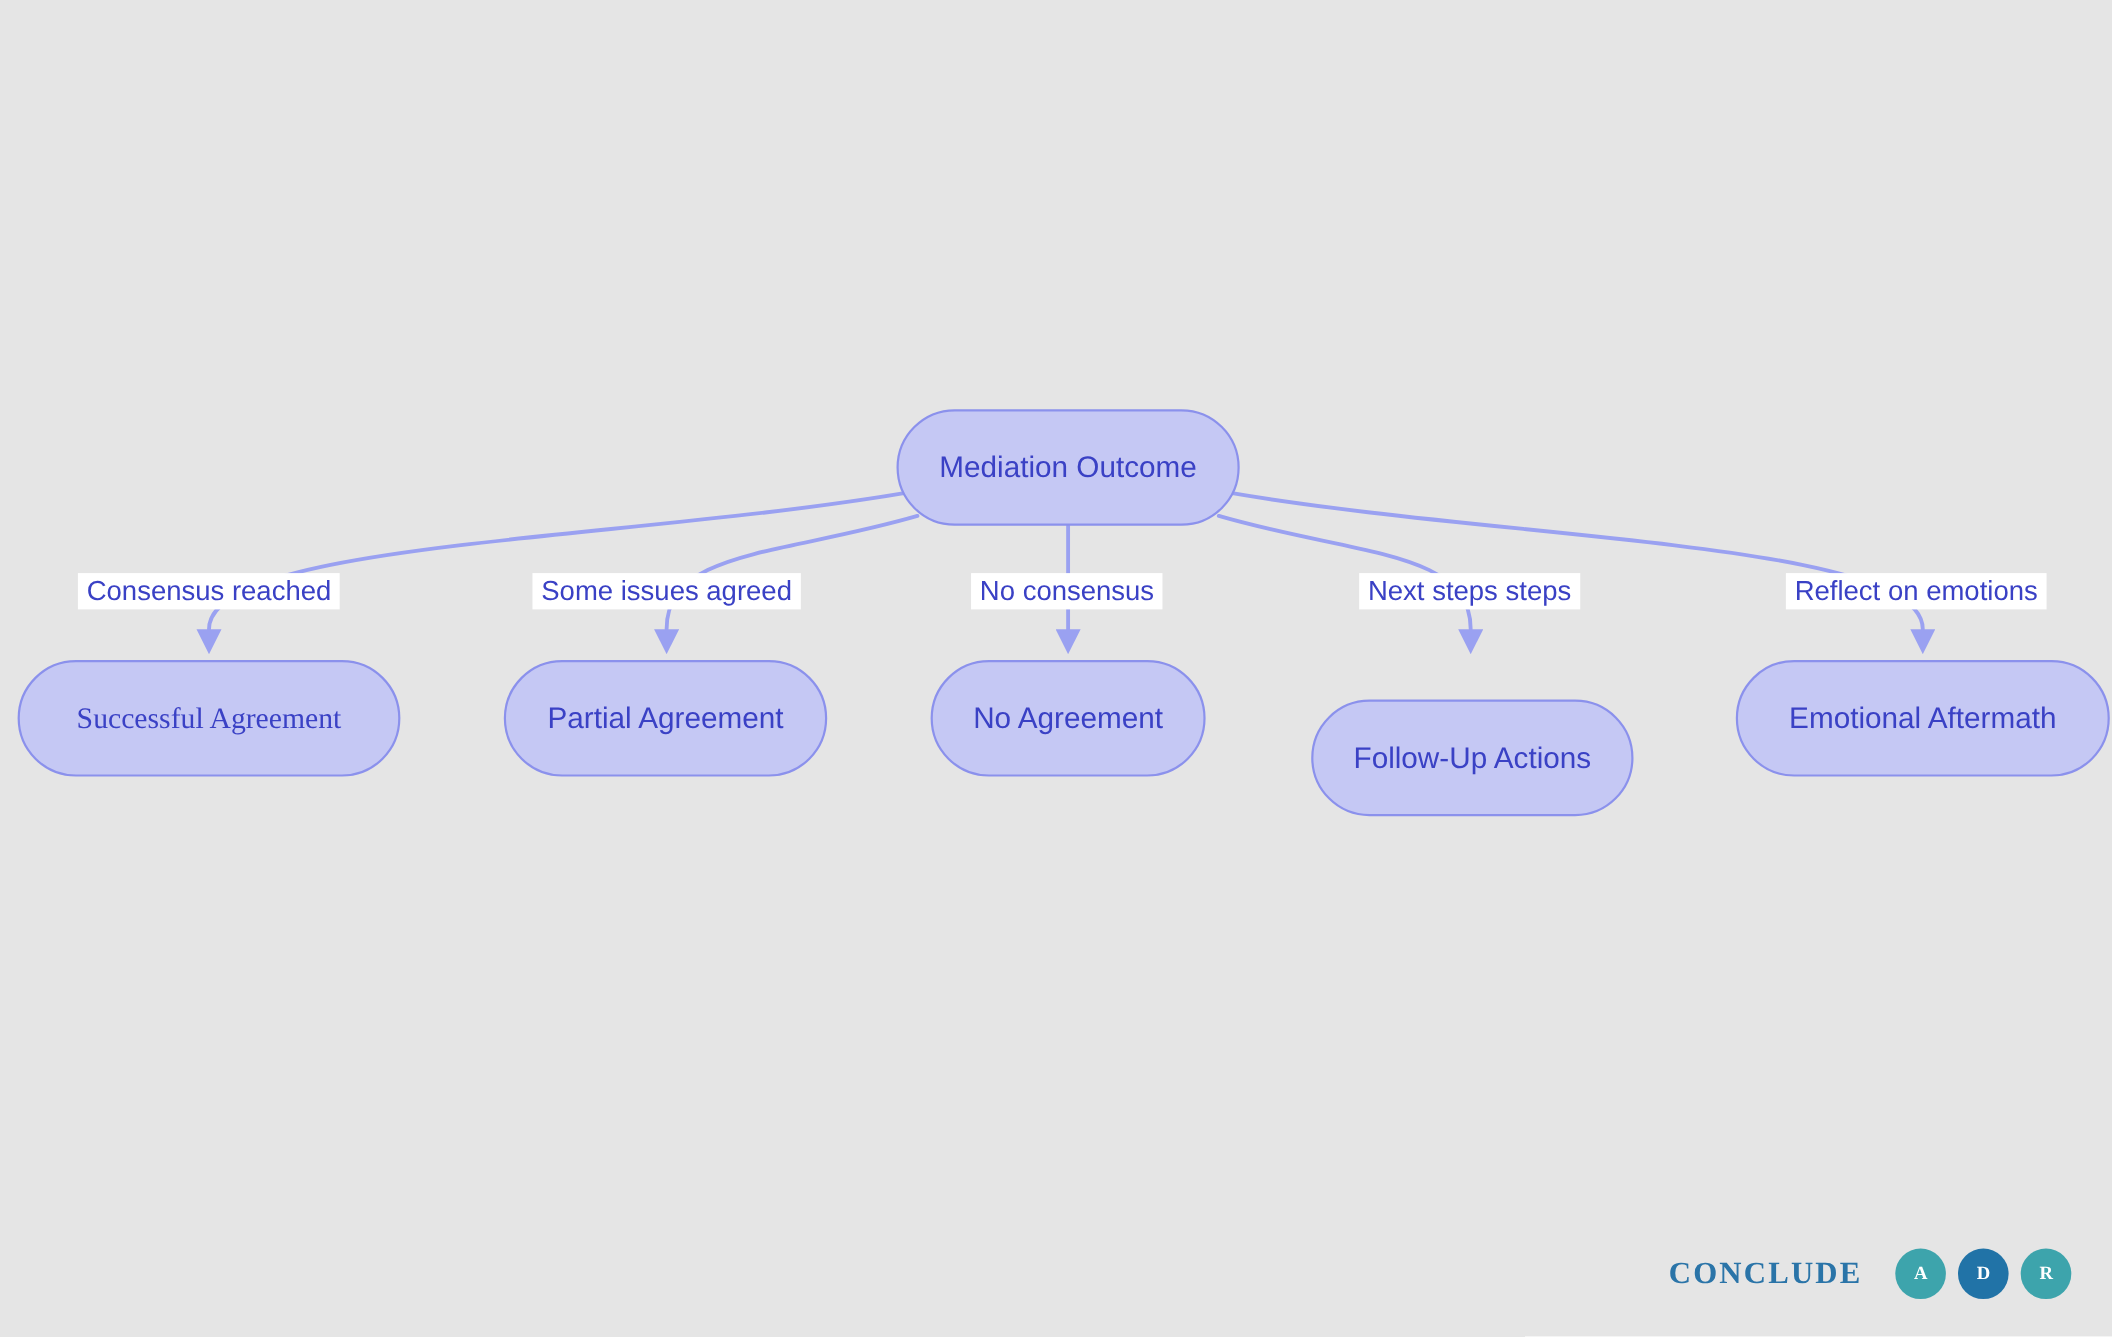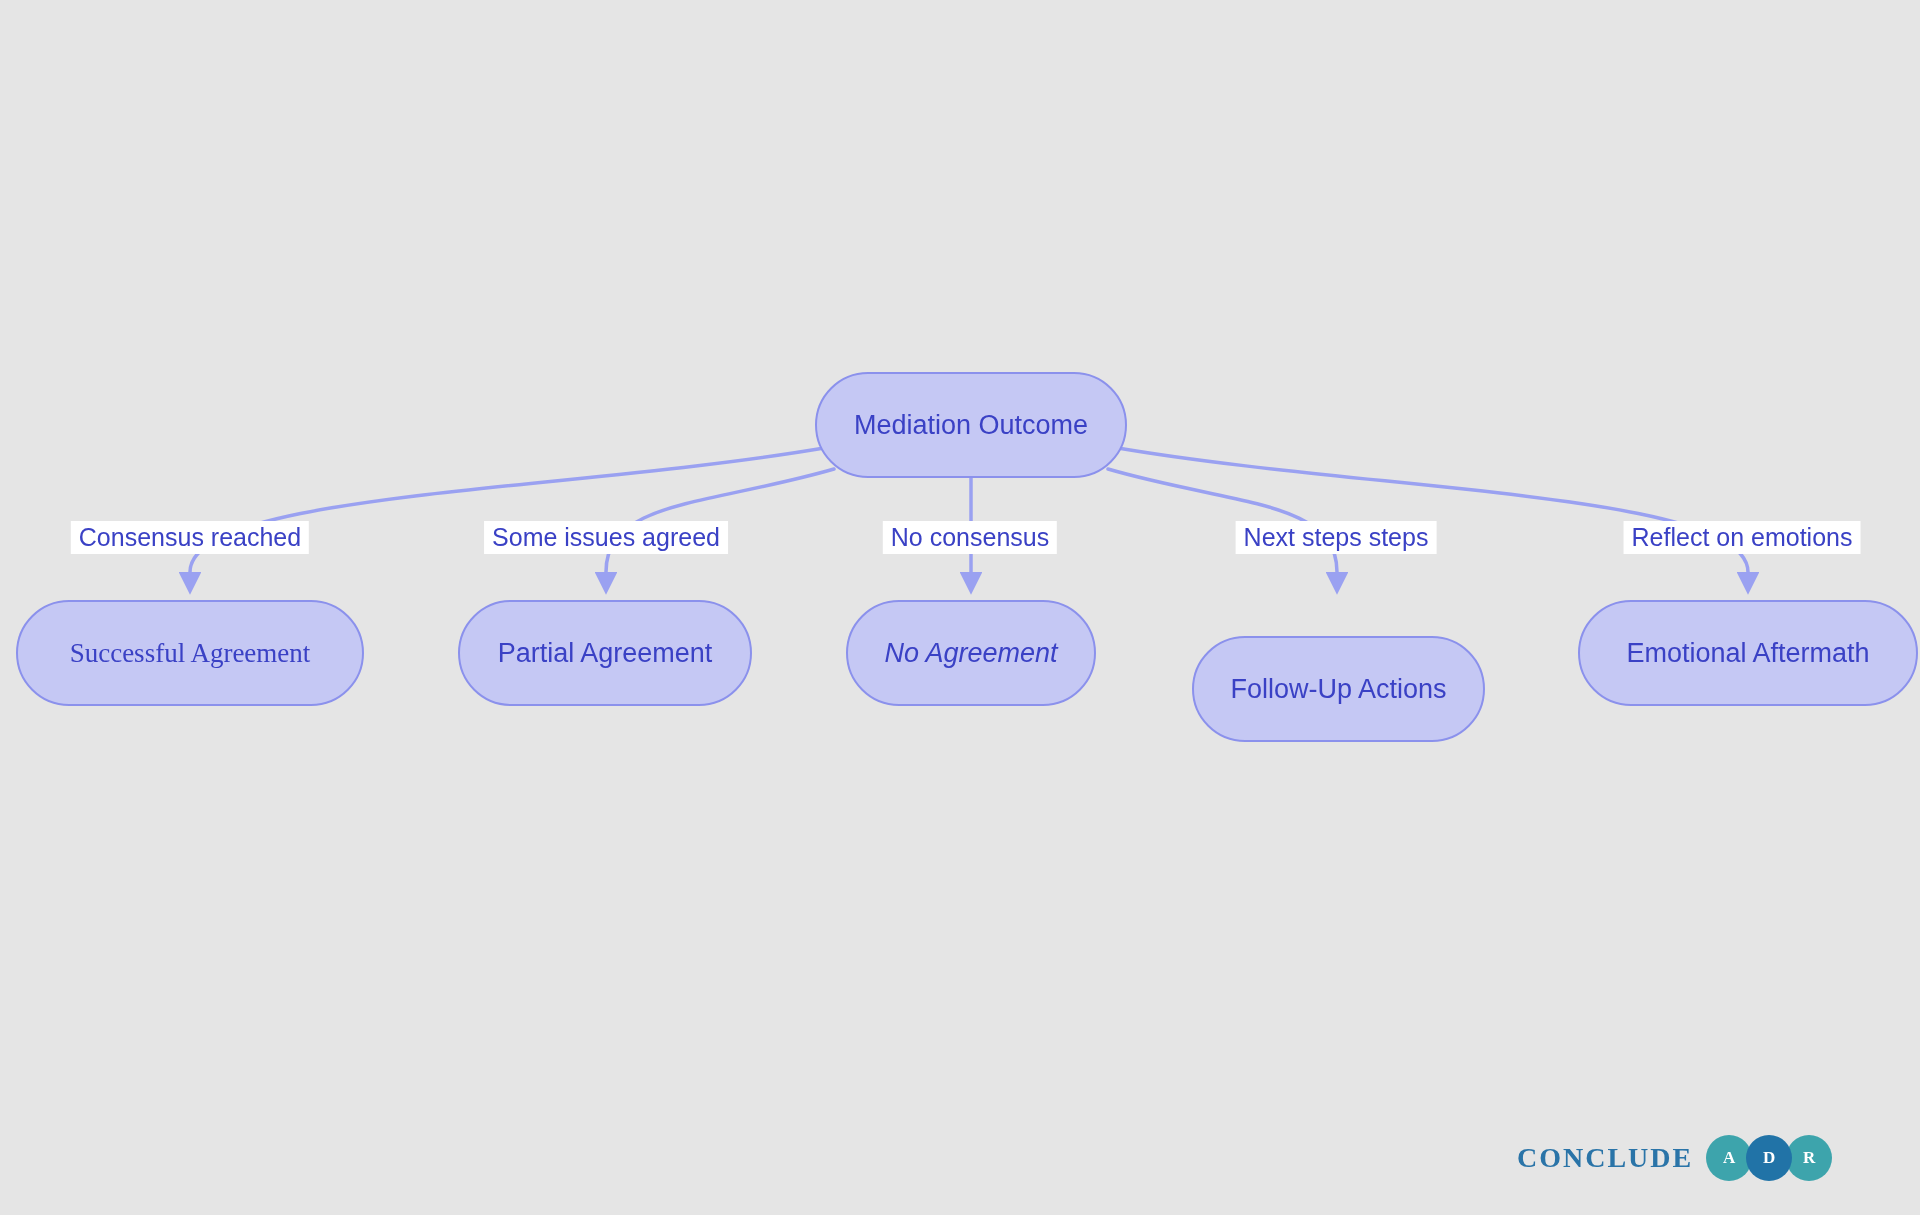--- a/index.html
+++ b/index.html
@@ -32,21 +32,21 @@
     display: flex;
     align-items: center;
     justify-content: center;
     color: var(--node-text, #3a41c5);
     font-size: 27px;
     white-space: nowrap;
   }
   .node-root { left: 815px; top: 372px; width: 312px; }
   .node-1 { left: 16px;   top: 600px; width: 348px; font-family: Liberation Serif, serif; }
   .node-2 { left: 458px;  top: 600px; width: 294px; }
-  .node-3 { left: 846px;  top: 600px; width: 250px; font-style: italic; }
+  .node-3 { left: 846px;  top: 600px; width: 250px; }
   .node-4 { left: 1192px; top: 600px; width: 293px; margin-top: 36px; }
   .node-5 { left: 1578px; top: 600px; width: 340px; }
   .edge-label {
     position: absolute;
     top: 521px;
     transform: translateX(-50%);
     background: #ffffff;
     padding: 2px 8px;
     font-size: 25px;
     color: var(--node-text, #3a41c5);
@@ -57,20 +57,21 @@
   .el-3 { left: 970px; }
   .el-4 { left: 1336px; }
   .el-5 { left: 1742px; }
   .logo {
     position: absolute;
     left: 1517px;
     top: 1135px;
     height: 46px;
     display: flex;
     align-items: center;
+    gap: 17px;
   }
   .logo-wordmark {
     font-family: "Liberation Serif", serif;
     font-weight: bold;
     font-size: 28px;
     letter-spacing: 2px;
     color: var(--logo-text, #2a74a8);
     margin-right: 13px;
   }
   .badge {

